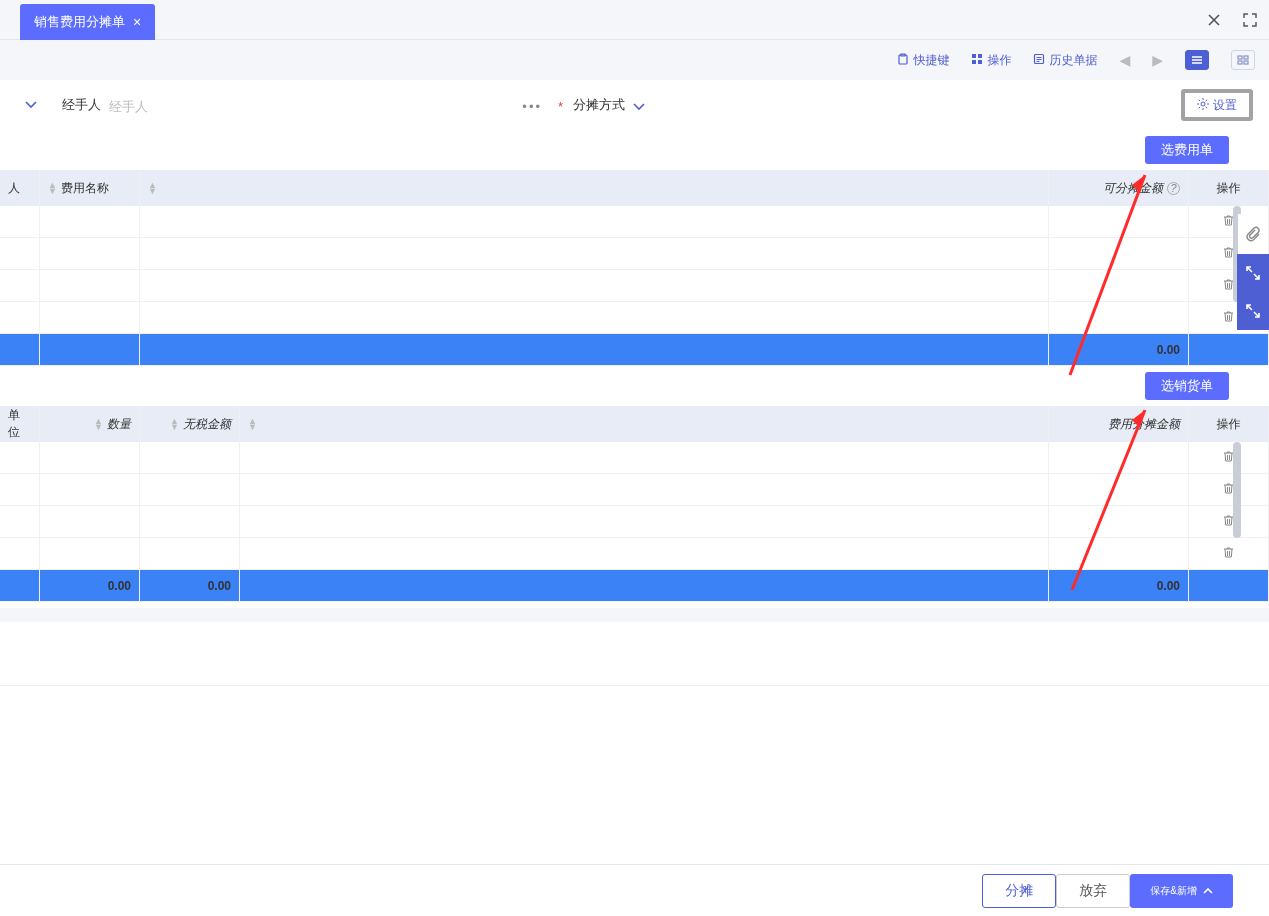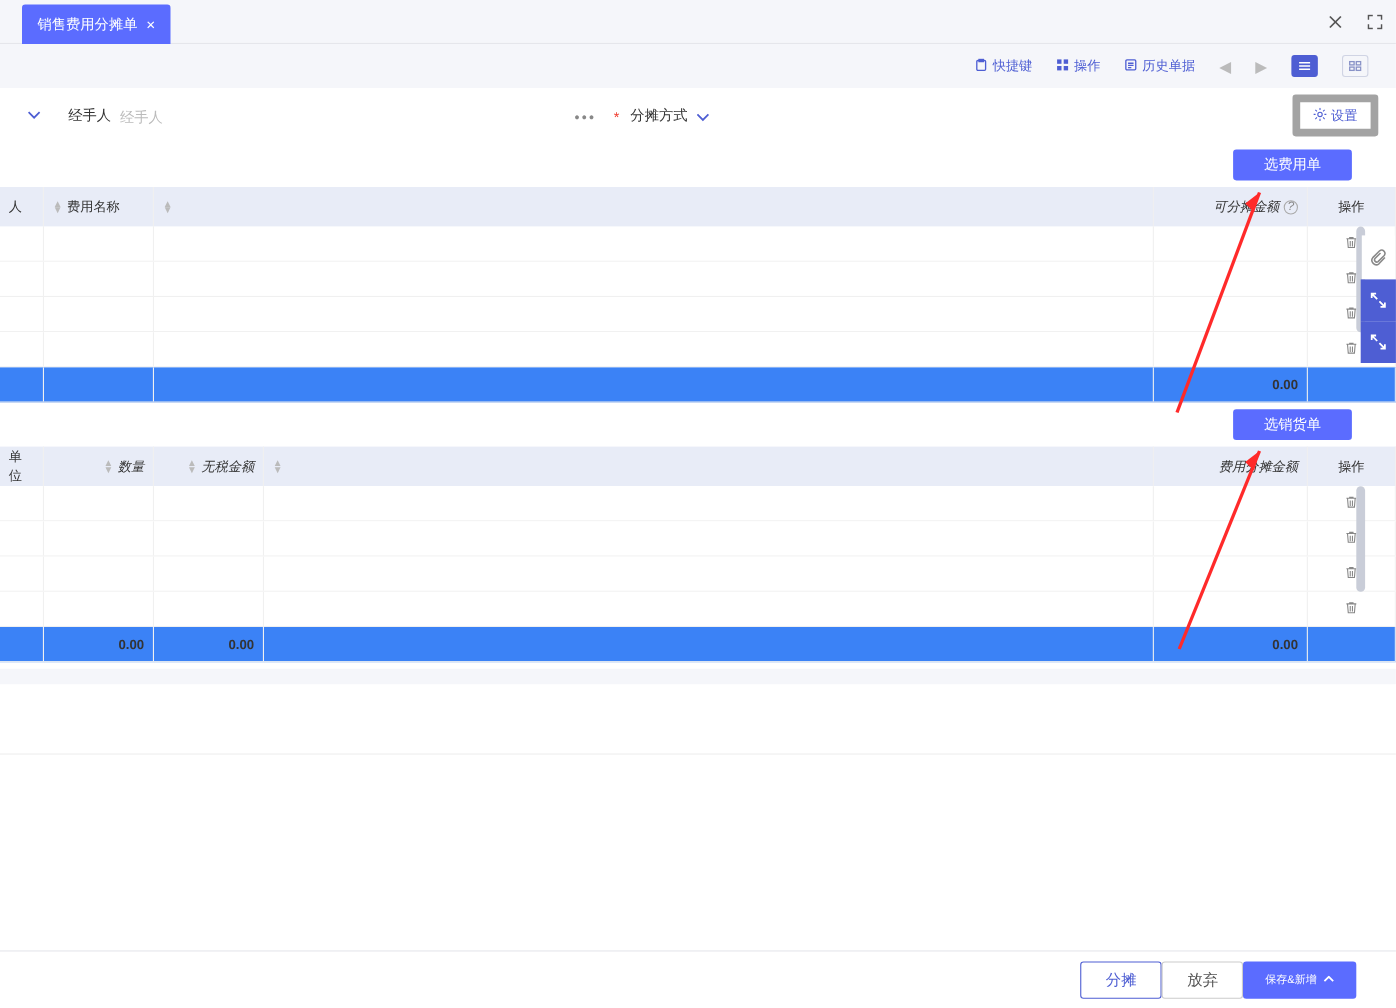--- a/index.html
+++ b/index.html
@@ -2,41 +2,41 @@
 <html><head>
 <meta charset="utf-8">
 <style>
   * { box-sizing: border-box; margin: 0; padding: 0; }
   html, body { width: 1269px; height: 916px; font-family: "Microsoft YaHei", Arial, sans-serif; font-size: 13px; color: #333; background: #fff; overflow: hidden; }
   .tab-bar { height: 40px; background: #f5f6fa; display: flex; align-items: flex-start; border-bottom: 1px solid #e5e6eb; position: relative; }
   .tab { height: 36px; background: #5b6cff; color: #fff; padding: 0 14px; display: flex; align-items: center; gap: 8px; font-size: 13px; border-top-left-radius: 3px; border-top-right-radius: 3px; margin-left: 20px; margin-top: 4px;}
   .tab .close { font-size: 14px; cursor: pointer; }
   .tabbar-right { position: absolute; right: 8px; top: 0; height: 40px; display: flex; align-items: center; gap: 14px; }
   .icon-btn { width: 22px; height: 22px; display: flex; align-items: center; justify-content: center; cursor: pointer; color: #555; }
-  .toolbar { height: 40px; background: #f5f6fa; display: flex; align-items: center; justify-content: flex-end; padding: 0 25px; gap: 22px; font-size: 12px; color: #4e5ed3; }
+  .toolbar { height: 40px; background: #f5f6fa; display: flex; align-items: center; justify-content: flex-end; padding: 0 14px; gap: 22px; font-size: 12px; color: #4e5ed3; }
   .toolbar .link { display: flex; align-items: center; gap: 4px; cursor: pointer; }
   .toolbar .nav-arrow { color: #bbb; cursor: pointer; font-size: 14px; }
   .toolbar .view-toggle { width: 24px; height: 20px; display:flex; align-items:center; justify-content:center; border:1px solid #d0d4e4; border-radius:3px; cursor:pointer; }
   .toolbar .view-toggle.active { background:#4e5ed3; color:#fff; border-color:#4e5ed3;}
   .form-row { height: 50px; display: flex; align-items: center; padding: 0 16px; gap: 16px; background:#fff;}
   .form-row .dd { width: 30px; display:flex; justify-content:center; color:#4e5ed3; cursor:pointer;}
   .field { display: flex; align-items: flex-end; gap:8px;}
   .field label { font-size: 13px; color:#333;}
   .field .req { color:#f04134; margin-right:2px;}
   .field input, .field .val { border:none; outline:none; font-size:13px; color:#333; background:transparent;}
   .field input::placeholder{color:#bbb;}
   .field.handler { flex: 0 0 480px; position:relative;}
   .field.handler input { width: 380px; }
   .field.handler .dots { position:absolute; right:0; color:#888; cursor:pointer; letter-spacing:2px;}
   .field.method { flex: 0 0 500px; position:relative;}
   .field.method .val { flex:1;}
   .field.method .chevron { color:#4e5ed3; cursor:pointer; }
-  .settings-btn { margin-left:auto; height:28px; padding:12px 12px; border:7px solid #a3a3a3; color:#4e5ed3; background:#fff; border-radius:3px; display:flex; align-items:center; gap:4px; cursor:pointer; font-size:12px;}
+  .settings-btn { margin-left:auto; height:28px; padding:12px 12px; border:4px solid #a3a3a3; color:#4e5ed3; background:#fff; border-radius:3px; display:flex; align-items:center; gap:4px; cursor:pointer; font-size:12px;}
   .section-btn-row { display:flex; justify-content:flex-end; padding:6px 40px 6px 16px;}
-  .btn-primary { background:#5b6cff; color:#fff; border:none; height:28px; padding:0 28px; border-radius:3px; cursor:pointer; font-size:13px;}
+  .btn-primary { background:#5b6cff; color:#fff; border:none; height:28px; padding:0 16px; border-radius:3px; cursor:pointer; font-size:13px;}
   .table-wrap { position:relative; }
   .thead { height:36px; background:#e8ecf7; display:flex; align-items:center; font-size:12px; color:#333;}
   .thead .th, .row .td { border-right:1px solid #f0f0f0; height:100%; display:flex; align-items:center; padding:0 8px;}
   .thead .th { position:relative;}
   .sorter { color:#bbb; font-size:9px; display:flex; flex-direction:column; line-height:6px; margin-right:4px;}
   .row { height:32px; display:flex; border-bottom:1px solid #f0f0f0; background:#fff;}
   .row .td { justify-content:flex-end; font-size:12px;}
   .row.summary { background:#3b82f6;}
   .row.summary .td { font-weight:bold; color:#333;}
   .op-col { width:80px; justify-content:center !important;}

